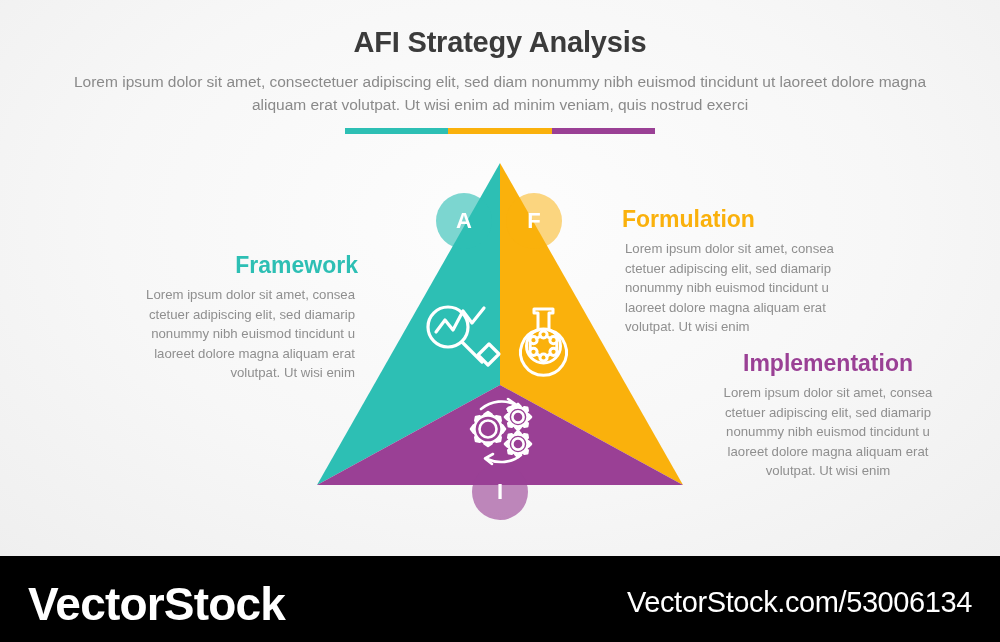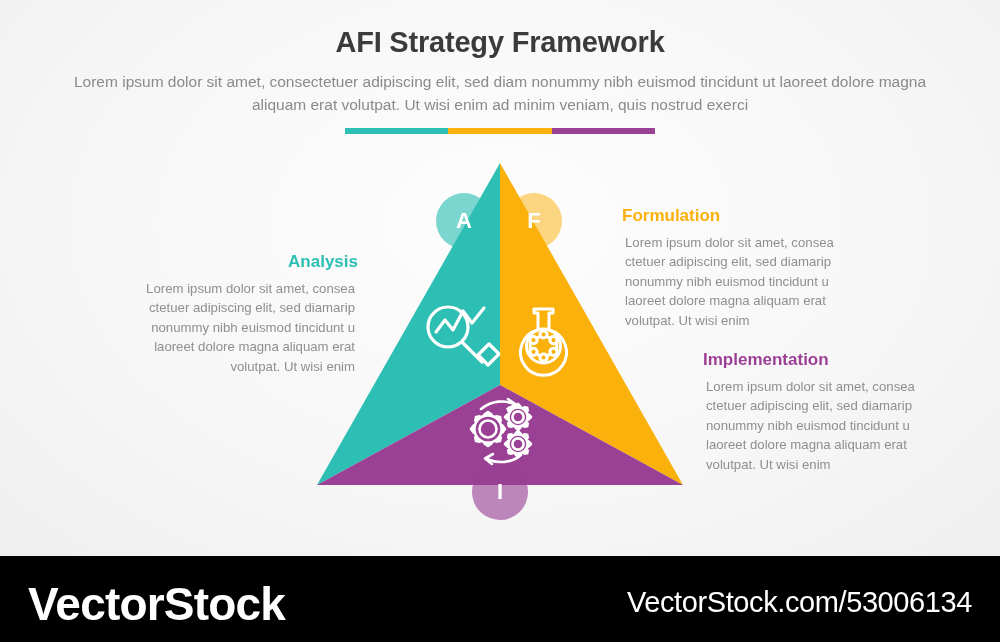--- a/index.html
+++ b/index.html
@@ -79,21 +79,21 @@
     line-height: 1;
   }
   .badge.a { left: 436px; top: 193px; background: rgba(45,191,180,0.62); }
   .badge.f { left: 506px; top: 193px; background: rgba(250,177,12,0.52); }
   .badge.i { left: 472px; top: 464px; background: rgba(154,64,149,0.62); }
 
   
   .block { position: absolute; }
   .block h3 {
     margin: 0 0 7px 0;
-    font-size: 17px;
+    font-size: 23px;
     font-weight: bold;
     line-height: 1.15;
   }
   .block p {
     margin: 3px;
     font-size: 13.2px;
     line-height: 19.5px;
     color: #8f8f8f;
   }
   .block.analysis {
@@ -104,21 +104,21 @@
   .block.analysis h3 { color: #2dbfb4; }
   .block.formulation {
     left: 622px; top: 206px;
     width: 250px;
     text-align: left;
   }
   .block.formulation h3 { color: #fab10c; }
   .block.implementation {
     left: 703px; top: 350px;
     width: 250px;
-    text-align: left;
+    text-align: center;
   }
   .block.implementation h3 { color: #9a4095; }
 
   
   .footer {
     position: absolute;
     left: 0; top: 556px;
     width: 1000px;
     height: 86px;
     background: #000000;
@@ -139,21 +139,21 @@
     letter-spacing: -0.4px;
   }
 </style>
 </head>
 <body>
 
 <div id="stage">
 
   <div class="canvas"></div>
 
-  <div class="title">AFI Strategy Framework</div>
+  <div class="title">AFI Strategy Analysis</div>
   <div class="subtitle">Lorem ipsum dolor sit amet, consectetuer adipiscing elit, sed diam nonummy nibh euismod tincidunt ut laoreet dolore magna aliquam erat volutpat. Ut wisi enim ad minim veniam, quis nostrud exerci</div>
 
   <div class="rule">
     <span style="background:#2dbfb4"></span>
     <span style="background:#fab10c"></span>
     <span style="background:#9a4095"></span>
   </div>
 
   <div class="diagram">
     <svg width="1000" height="556" viewBox="0 0 1000 556" xmlns="http://www.w3.org/2000/svg">
@@ -241,21 +241,21 @@
     <span>A</span>
   </div>
   <div class="badge f">
     <span>F</span>
   </div>
   <div class="badge i">
     <span>I</span>
   </div>
 
   <div class="block analysis">
-    <h3>Analysis</h3>
+    <h3>Framework</h3>
     <p>Lorem ipsum dolor sit amet, consea ctetuer adipiscing elit, sed diamarip nonummy nibh euismod tincidunt u laoreet dolore magna aliquam erat volutpat. Ut wisi enim</p>
   </div>
 
   <div class="block formulation">
     <h3>Formulation</h3>
     <p>Lorem ipsum dolor sit amet, consea ctetuer adipiscing elit, sed diamarip nonummy nibh euismod tincidunt u laoreet dolore magna aliquam erat volutpat. Ut wisi enim</p>
   </div>
 
   <div class="block implementation">
     <h3>Implementation</h3>

